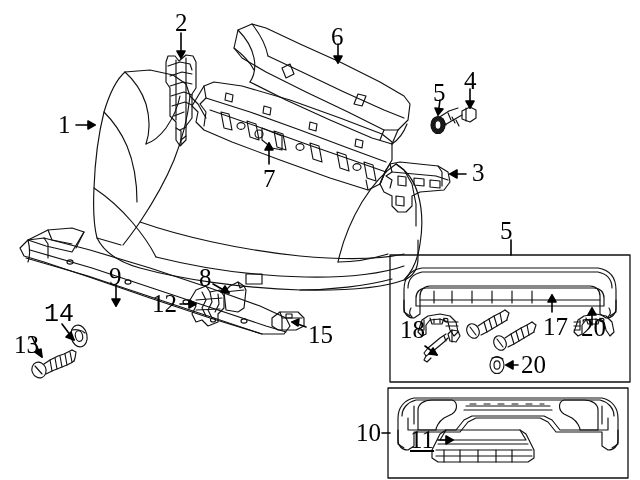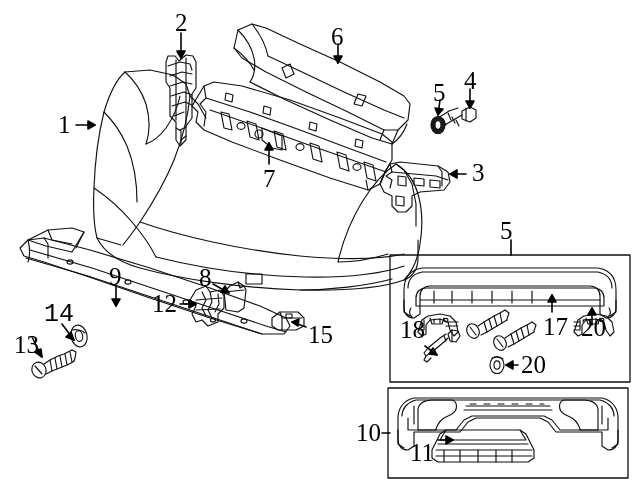--- a/index.html
+++ b/index.html
@@ -390,21 +390,21 @@
   <div class="callout" style="left:58px;  top:112px;">1</div>
   <div class="callout" style="left:175px; top:10px;">2</div>
   <div class="callout" style="left:472px; top:160px;">3</div>
   <div class="callout" style="left:464px; top:68px;">4</div>
   <div class="callout" style="left:433px; top:80px;">5</div>
   <div class="callout" style="left:331px; top:24px;">6</div>
   <div class="callout" style="left:263px; top:166px;">7</div>
   <div class="callout" style="left:199px; top:265px;">8</div>
   <div class="callout" style="left:109px; top:264px;">9</div>
   <div class="callout" style="left:356px; top:420px;font-family:Liberation Serif, serif;">10</div>
-  <div class="callout" style="left:410px; top:440px;">11</div>
+  <div class="callout" style="left:410px; top:427px;text-decoration:underline;">11</div>
   <div class="callout" style="left:152px; top:291px;text-align:center;">12</div>
   <div class="callout" style="left:14px;  top:332px;">13</div>
   <div class="callout" style="left:44px;  top:302px;font-family:Liberation Mono, monospace;">14</div>
   <div class="callout" style="left:308px; top:322px;">15</div>
   <div class="callout" style="left:500px; top:218px;">5</div>
   <div class="callout" style="left:543px; top:314px;">17</div>
   <div class="callout" style="left:400px; top:317px;">18</div>
   <div class="callout" style="left:521px; top:352px;">20</div>
   <div class="callout" style="left:581px; top:315px;">20</div>
 

